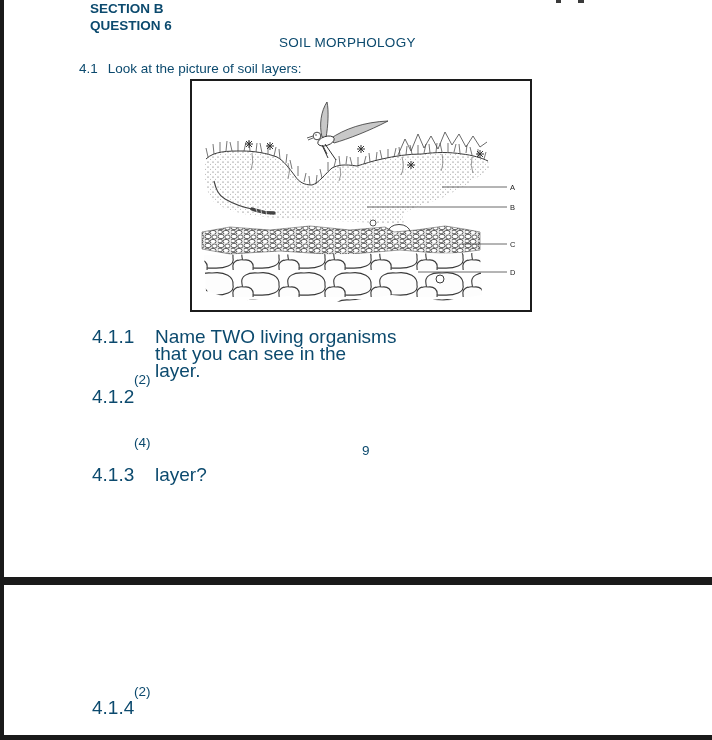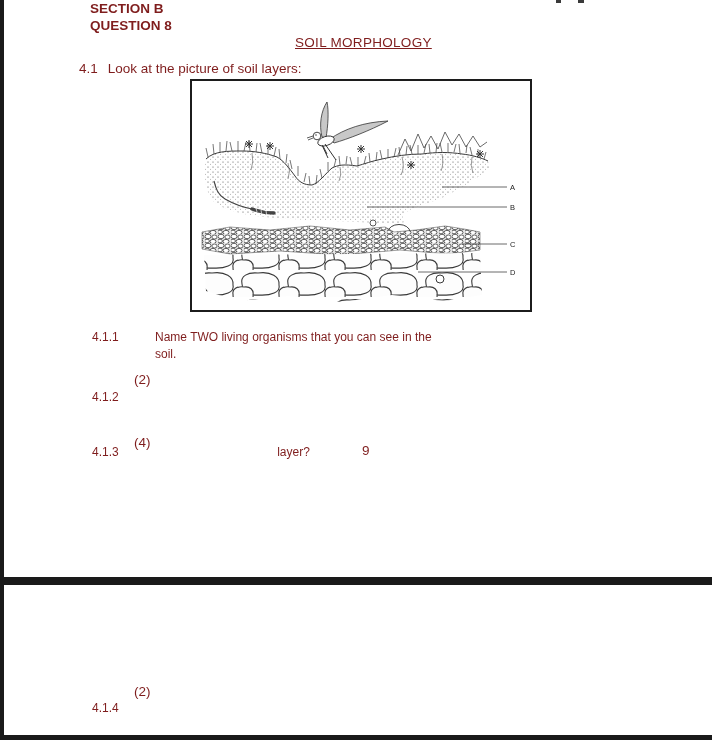--- a/index.html
+++ b/index.html
@@ -1,49 +1,49 @@
 <!DOCTYPE html>
 <html><head>
 <meta charset="utf-8">
 <style>
   html,body{margin:0;padding:0;background:#e9e9e9;}
   .page{
     position:relative;width:712px;height:740px;background:#ffffff;
     font-family:"Liberation Sans","DejaVu Sans",sans-serif;
-    color:#7f1d1d;overflow:hidden;
+    color:#0c4a6e;overflow:hidden;
   }
   .scan-bar-left{position:absolute;left:0;top:0;width:4px;height:740px;background:#1a1a1a;}
   .band{position:absolute;left:0;width:712px;background:#1a1a1a;}
   .band.mid{top:577px;height:8px;}
   .band.bottom{top:735px;height:5px;}
   .frag{position:absolute;background:#3a3a3a;}
   .hdr{position:absolute;left:90px;top:1px;font-weight:bold;font-size:13.5px;line-height:16.5px;}
-  .title{position:absolute;left:295px;top:35px;font-size:13.5px;text-decoration:underline;letter-spacing:0.3px;}
+  .title{position:absolute;left:279px;top:35px;font-size:13.5px;letter-spacing:0.3px;}
   .intro{position:absolute;left:79px;top:61px;font-size:13.5px;}
   .intro .num{margin-right:10px;}
   .figure-box{position:absolute;left:190px;top:79px;width:338px;height:229px;border:2px solid #1c1c1c;background:#fff;}
-  .q{position:absolute;left:92px;width:340px;font-size:12px;line-height:16.8px;}
+  .q{position:absolute;left:92px;width:340px;font-size:19px;line-height:16.8px;}
   .q .num{position:absolute;left:0;top:0;}
   .q .txt{margin-left:63px;}
   .marks{position:absolute;left:134px;font-size:13.5px;line-height:16.8px;}
   .pagenum{position:absolute;left:362px;top:443px;font-size:13.5px;}
   svg text{font-family:"Liberation Sans","DejaVu Sans",sans-serif;}
 </style>
 </head>
 <body>
 
 <div class="page">
 
   <div class="scan-bar-left"></div>
   <div class="frag" style="left:556px;top:0;width:5px;height:3px;"></div>
   <div class="frag" style="left:578px;top:0;width:6px;height:3px;"></div>
 
   <div class="hdr">
     <div>SECTION B</div>
-    <div>QUESTION 8</div>
+    <div>QUESTION 6</div>
   </div>
 
   <div class="title">SOIL MORPHOLOGY</div>
 
   <div class="intro">
     <span class="num">4.1</span><span>Look at the picture of soil layers:</span>
   </div>
 
   <div class="figure-box">
     <svg width="338" height="229" viewBox="0 0 338 229">
@@ -134,31 +134,31 @@
       <text x="318" y="129" font-size="7.5" fill="#222">B</text>
       <text x="318" y="166" font-size="7.5" fill="#222">C</text>
       <text x="318" y="194" font-size="7.5" fill="#222">D</text>
     </svg>
   </div>
 
   <div class="q" style="top:329px;">
     <span class="num">4.1.1</span>
     <div class="txt">
       <div>Name TWO living organisms that you can see in the</div>
-      <div>soil.</div>
+      <div>layer.</div>
     </div>
   </div>
   <div class="marks" style="top:372px;">(2)</div>
 
   <div class="q" style="top:389px;">
     <span class="num">4.1.2</span>
   </div>
   <div class="marks" style="top:435px;">(4)</div>
 
-  <div class="q" style="top:444px;text-align:center;">
+  <div class="q" style="top:467px;">
     <span class="num">4.1.3</span>
     <div class="txt">
       <div>layer?</div>
     </div>
   </div>
   <div class="pagenum">9</div>
 
   <div class="band mid"></div>
 
   <div class="marks" style="top:684px;">(2)</div>

